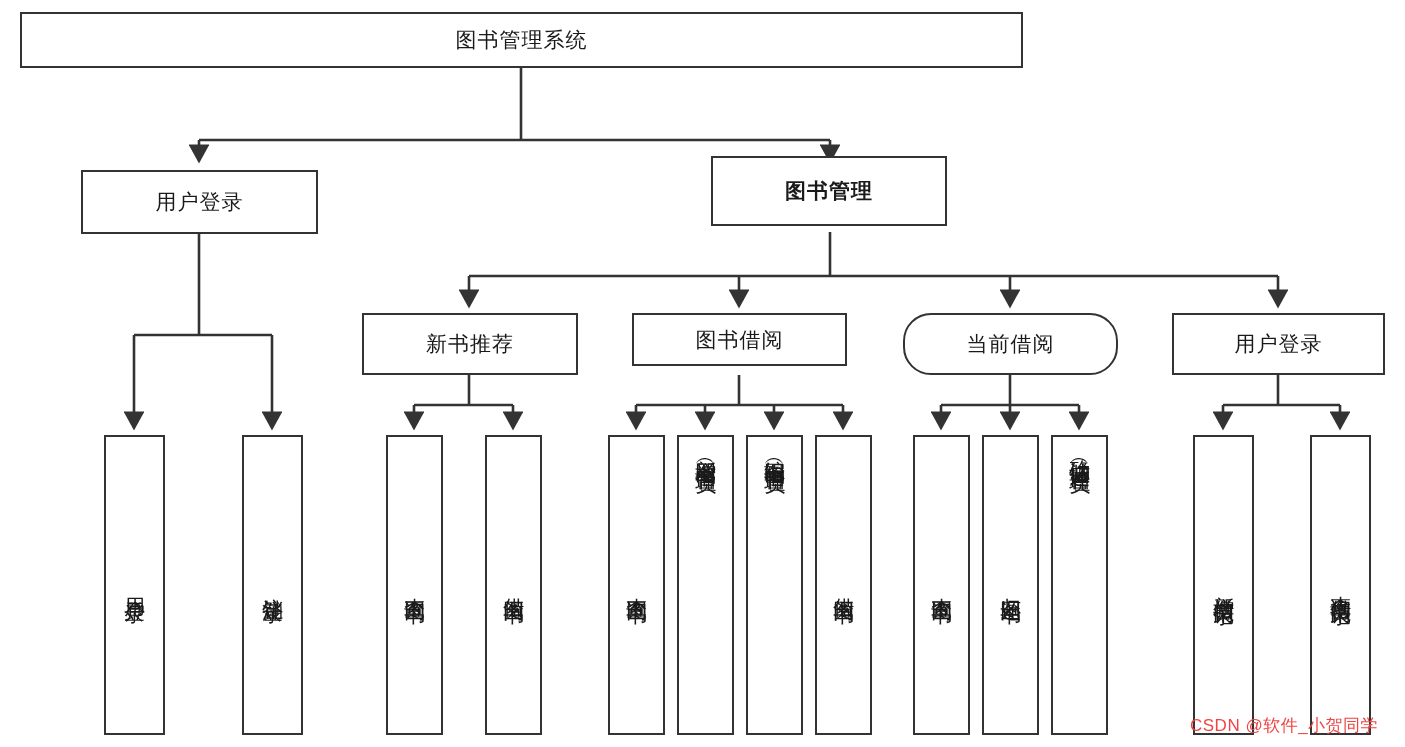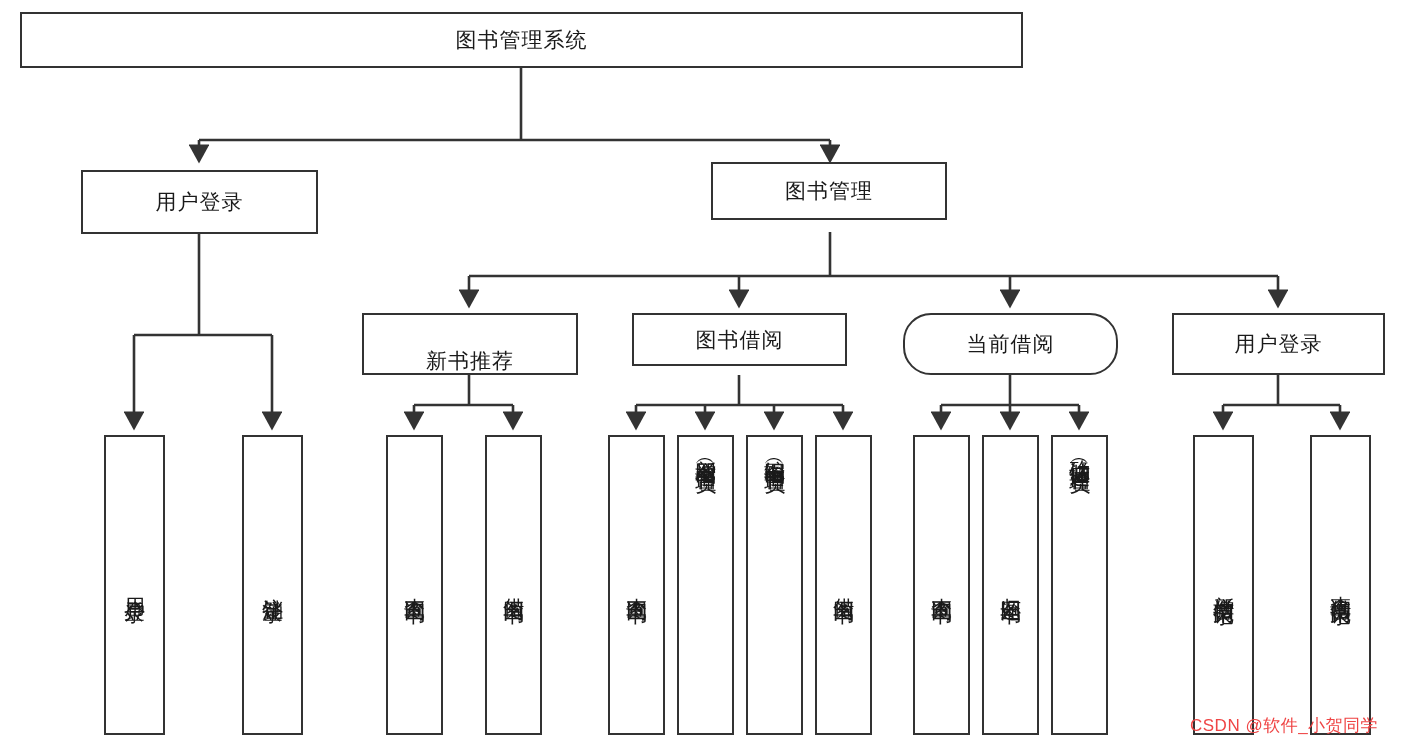--- a/index.html
+++ b/index.html
@@ -123,25 +123,25 @@
     </g>
   </svg>
 
   <div class="node horiz" style="left:20px; top:12px; width:1003px; height:56px;">
     <span>图书管理系统</span>
   </div>
 
   <div class="node horiz" style="left:81px; top:170px; width:237px; height:64px;">
     <span>用户登录</span>
   </div>
-  <div class="node horiz" style="left:711px; top:162px; width:236px; height:58px;">
+  <div class="node horiz" style="left:711px; top:156px; width:236px; height:70px;font-weight:bold;">
     <span>图书管理</span>
   </div>
 
-  <div class="node horiz" style="left:362px; top:313px; width:216px; height:62px;align-items:flex-end;">
+  <div class="node horiz" style="left:362px; top:313px; width:216px; height:62px;">
     <span>新书推荐</span>
   </div>
   <div class="node horiz" style="left:632px; top:313px; width:215px; height:53px;">
     <span>图书借阅</span>
   </div>
   <div class="node horiz" style="left:903px; top:313px; width:215px; height:62px;border-radius:28px;">
     <span>当前借阅</span>
   </div>
   <div class="node horiz" style="left:1172px; top:313px; width:213px; height:62px;">
     <span>用户登录</span>

